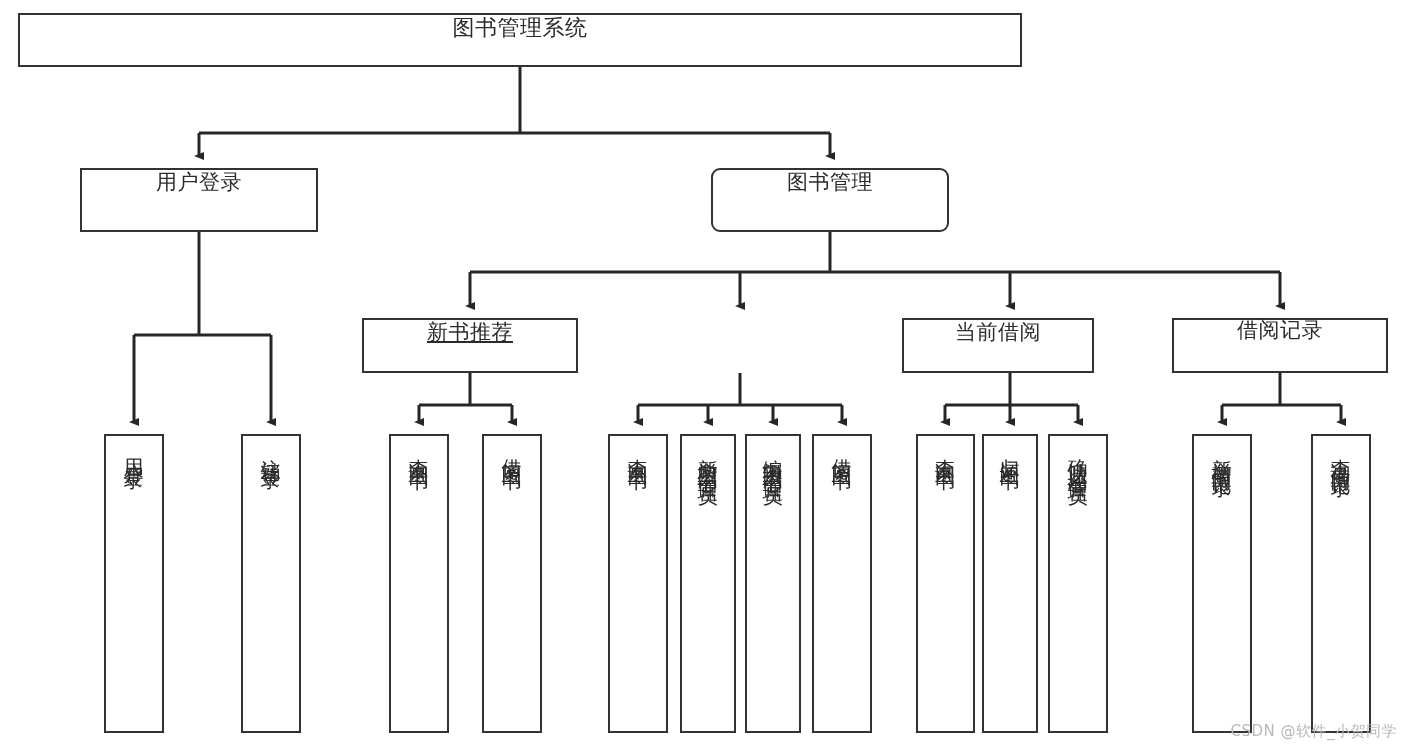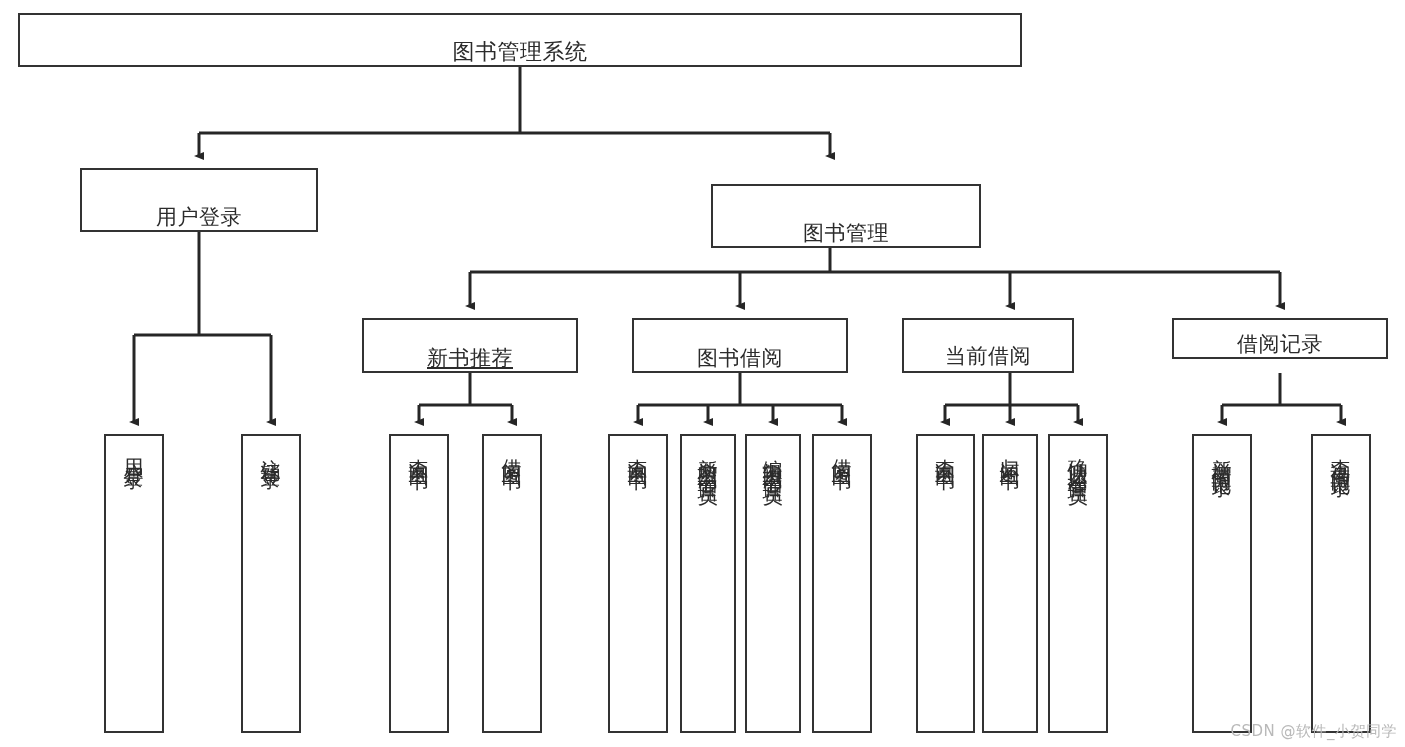--- a/index.html
+++ b/index.html
@@ -25,21 +25,21 @@
     width: 1405px;
     height: 747px;
     pointer-events: none;
   }
   .node {
     position: absolute;
     box-sizing: border-box;
     background: #ffffff;
     border: 2px solid #333333;
     display: flex;
-    align-items: flex-end;
+    align-items: flex-start;
     justify-content: center;
     color: #2b2b2b;
   }
   .node-label {
     display: block;
     text-align: center;
     line-height: 1.18;
     letter-spacing: 0.5px;
     white-space: nowrap;
   }
@@ -132,34 +132,31 @@
     </g>
   </svg>
 
   <div class="node horizontal root" style="left:18px; top:13px; width:1004px; height:54px;">
     <span class="node-label">图书管理系统</span>
   </div>
 
   <div class="node horizontal" style="left:80px; top:168px; width:238px; height:64px;">
     <span class="node-label">用户登录</span>
   </div>
-  <div class="node horizontal" style="left:711px; top:184px; width:270px; height:64px;">
+  <div class="node horizontal" style="left:711px; top:168px; width:238px; height:64px;border-radius:9px;">
     <span class="node-label">图书管理</span>
   </div>
 
   <div class="node horizontal" style="left:362px; top:318px; width:216px; height:55px;text-decoration:underline;">
     <span class="node-label">新书推荐</span>
   </div>
-  <div class="node horizontal" style="left:632px; top:318px; width:216px; height:55px;">
-    <span class="node-label">图书借阅</span>
-  </div>
-  <div class="node horizontal" style="left:902px; top:318px; width:172px; height:55px;font-family:Liberation Mono, monospace;">
+  <div class="node horizontal" style="left:902px; top:318px; width:192px; height:55px;">
     <span class="node-label">当前借阅</span>
   </div>
-  <div class="node horizontal" style="left:1172px; top:318px; width:216px; height:41px;">
+  <div class="node horizontal" style="left:1172px; top:318px; width:216px; height:55px;font-family:Liberation Mono, monospace;">
     <span class="node-label">借阅记录</span>
   </div>
 
   <div class="node leaf" style="left:104px; top:434px; width:60px; height:299px;">
     <span class="node-label">用户登录</span>
   </div>
   <div class="node leaf" style="left:241px; top:434px; width:60px; height:299px;">
     <span class="node-label">注销登录</span>
   </div>
 

